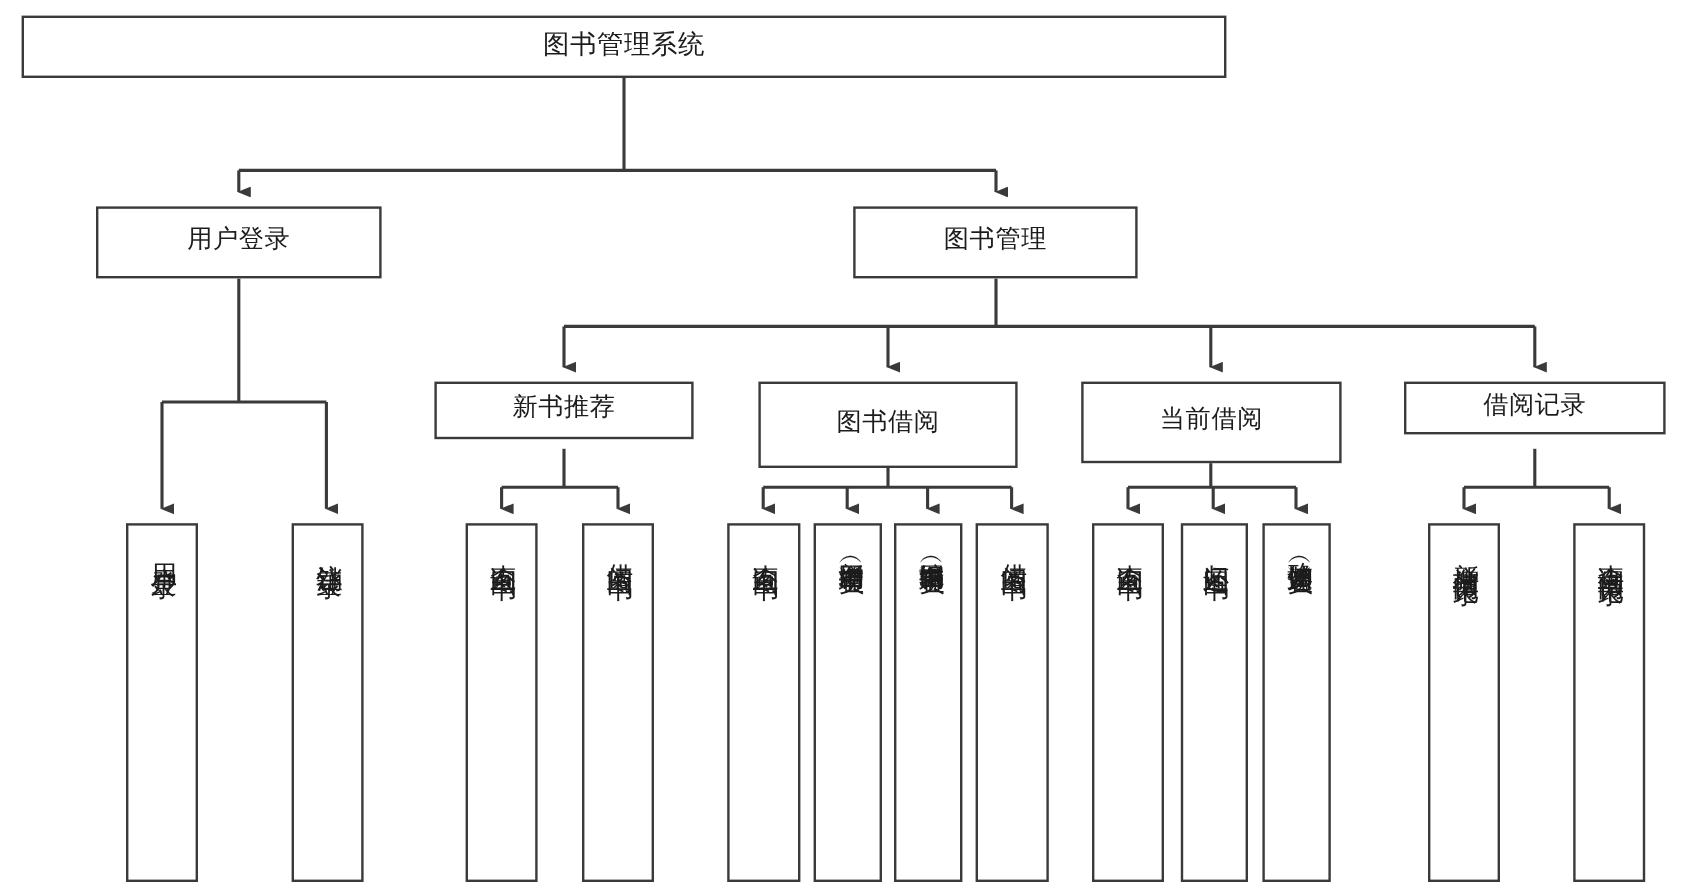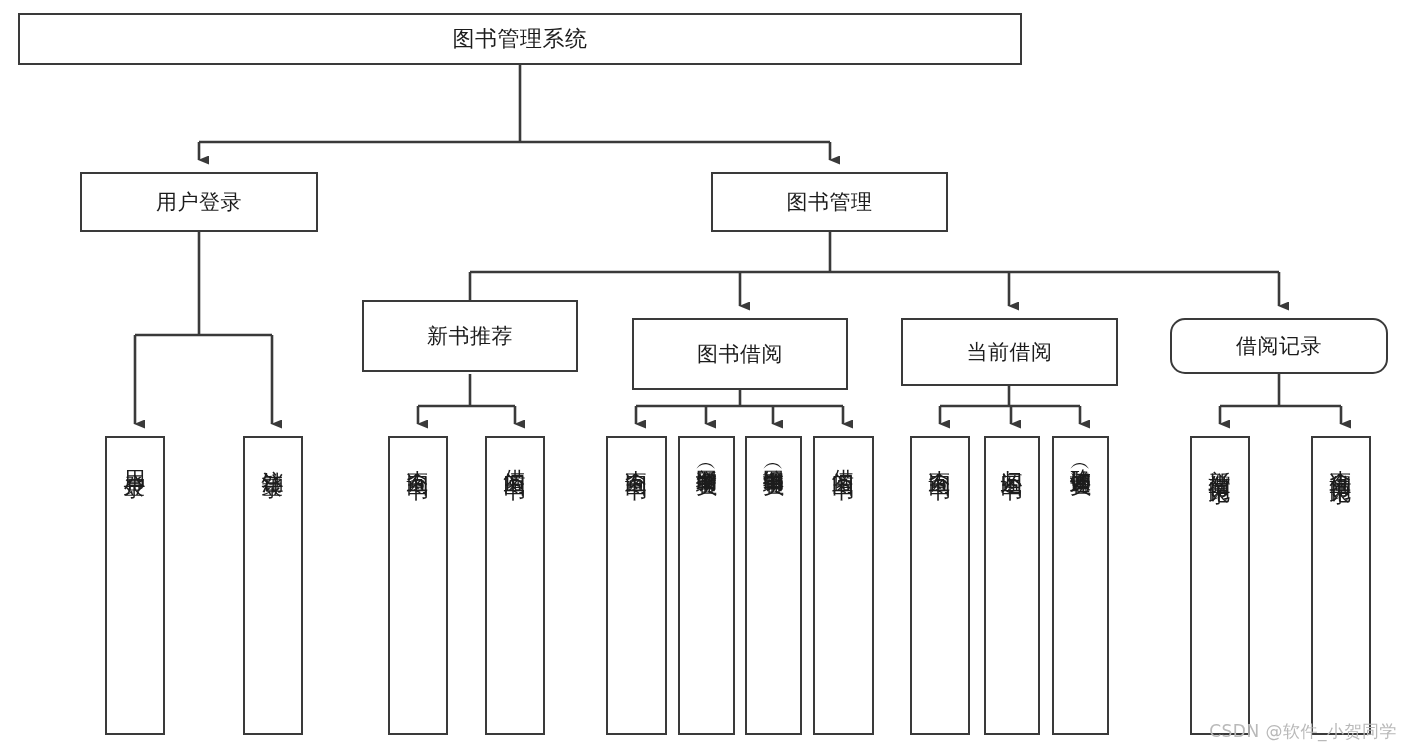--- a/index.html
+++ b/index.html
@@ -27,20 +27,21 @@
   }
   .node {
     position: absolute;
     box-sizing: border-box;
     border: 2px solid #3a3a3a;
     background: #ffffff;
     display: flex;
     align-items: center;
     justify-content: center;
     color: #1c1c1c;
+    font-family: Liberation Mono, monospace;
   }
   .node .lbl {
     display: block;
     text-align: center;
     line-height: 1.18;
   }
   .node.horiz .lbl {
     font-size: 21px;
     letter-spacing: 0.5px;
   }
@@ -134,30 +135,30 @@
     <span class="lbl">图书管理系统</span>
   </div>
 
   <div class="node horiz" style="left:80px; top:172px; width:238px; height:60px;">
     <span class="lbl">用户登录</span>
   </div>
   <div class="node horiz" style="left:711px; top:172px; width:237px; height:60px;">
     <span class="lbl">图书管理</span>
   </div>
 
-  <div class="node horiz" style="left:362px; top:300px; width:216px; height:72px;">
+  <div class="node horiz" style="left:362px; top:318px; width:216px; height:48px;">
     <span class="lbl">新书推荐</span>
   </div>
   <div class="node horiz" style="left:632px; top:318px; width:216px; height:72px;">
     <span class="lbl">图书借阅</span>
   </div>
   <div class="node horiz" style="left:901px; top:318px; width:217px; height:68px;">
     <span class="lbl">当前借阅</span>
   </div>
-  <div class="node horiz" style="left:1170px; top:318px; width:218px; height:56px;border-radius:15px;">
+  <div class="node horiz" style="left:1170px; top:318px; width:218px; height:44px;">
     <span class="lbl">借阅记录</span>
   </div>
 
   <div class="node vert" style="left:105px; top:436px; width:60px; height:299px;">
     <span class="lbl">用户登录</span>
   </div>
   <div class="node vert" style="left:243px; top:436px; width:60px; height:299px;">
     <span class="lbl">注销登录</span>
   </div>
   <div class="node vert" style="left:388px; top:436px; width:60px; height:299px;">
@@ -187,15 +188,14 @@
   <div class="node vert tall" style="left:1052px; top:436px; width:57px; height:299px;">
     <span class="lbl">确认归还（管理员）</span>
   </div>
   <div class="node vert" style="left:1190px; top:436px; width:60px; height:299px;">
     <span class="lbl">新增借阅记录</span>
   </div>
   <div class="node vert" style="left:1311px; top:436px; width:60px; height:299px;">
     <span class="lbl">查询借阅记录</span>
   </div>
 
-  <div id="watermark">CSDN @软件_小贺同学</div>
 
 </div>
 
 </body></html>

